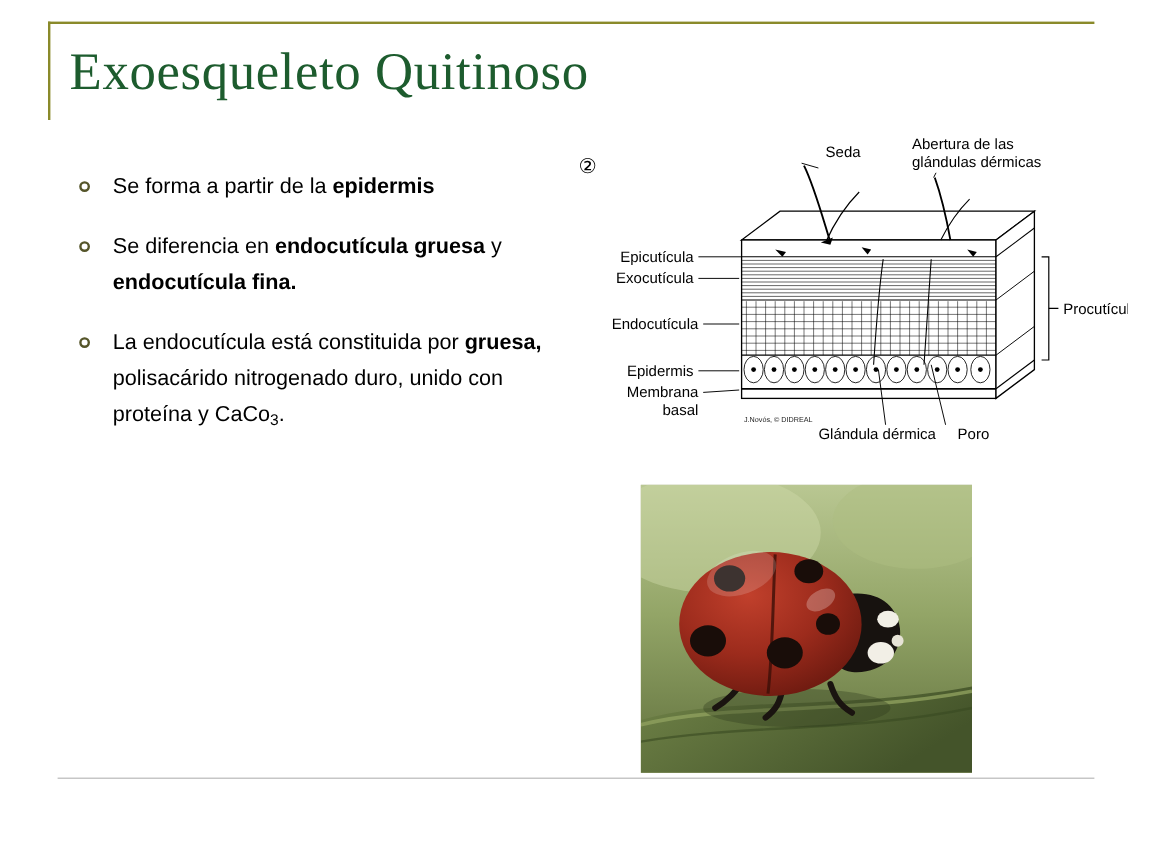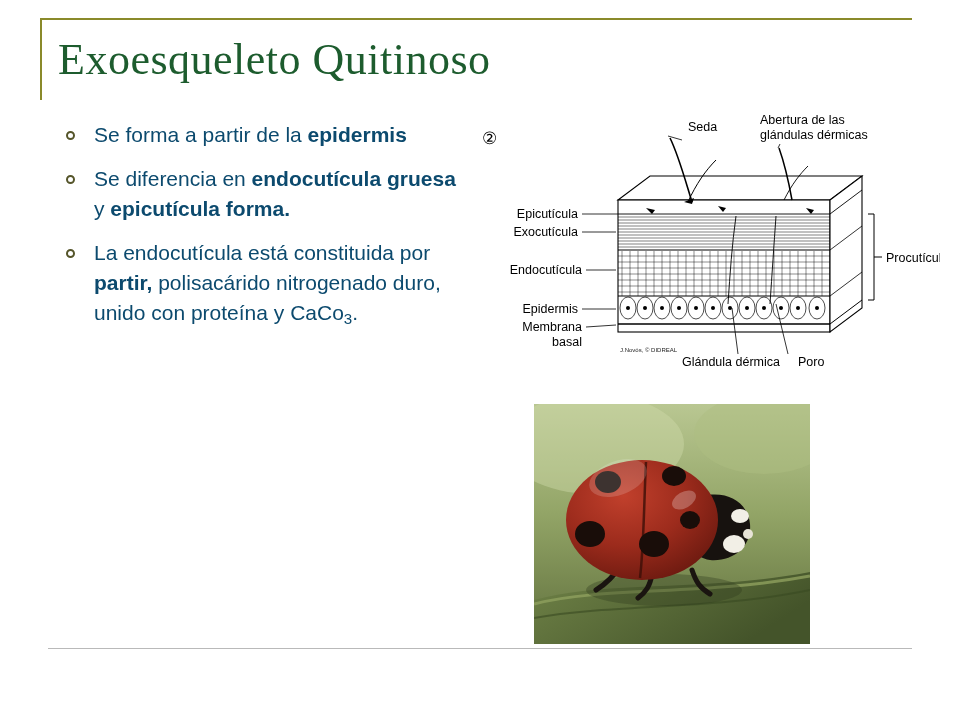--- a/index.html
+++ b/index.html
@@ -62,23 +62,24 @@
   }
   ul.bullets {
     list-style: none;
     margin: 0;
     padding: 0;
   }
   ul.bullets > li {
     position: relative;
     padding-left: 46px;
     margin-bottom: 14px;
-    font-size: 21px;
+    font-size: 18px;
     line-height: 30px;
-    color: #0c4a6e;
+    color: #000000;
+    margin-top: 20px;
   }
   ul.bullets > li::before {
     content: "";
     position: absolute;
     left: 18px;
     top: 11px;
     width: 9px;
     height: 9px;
     border: 2px solid #55552a;
     border-radius: 50%;
@@ -116,22 +117,22 @@
 
   <div class="line-top"></div>
   <div class="line-left"></div>
   <div class="line-bottom"></div>
 
   <div class="title">Exoesqueleto Quitinoso</div>
 
   <div class="content">
     <ul class="bullets">
       <li><span>Se forma a partir de la <b>epidermis</b></span></li>
-      <li><span>Se diferencia en <b>endocutícula gruesa</b> y <b>epicutícula forma.</b></span></li>
-      <li><span>La endocutícula está constituida por <b>partir,</b> polisacárido nitrogenado duro, unido con proteína y CaCo<sub>3</sub>.</span></li>
+      <li><span>Se diferencia en <b>endocutícula gruesa</b> y <b>endocutícula fina.</b></span></li>
+      <li><span>La endocutícula está constituida por <b>gruesa,</b> polisacárido nitrogenado duro, unido con proteína y CaCo<sub>3</sub>.</span></li>
     </ul>
   </div>
 
   <div class="diagram">
     <svg width="470" height="290" viewBox="0 0 470 290" xmlns="http://www.w3.org/2000/svg">
       <defs>
         <clipPath id="blockclip">
             <rect x="148" y="96" width="212" height="132"></rect>
           </clipPath>
       </defs>

